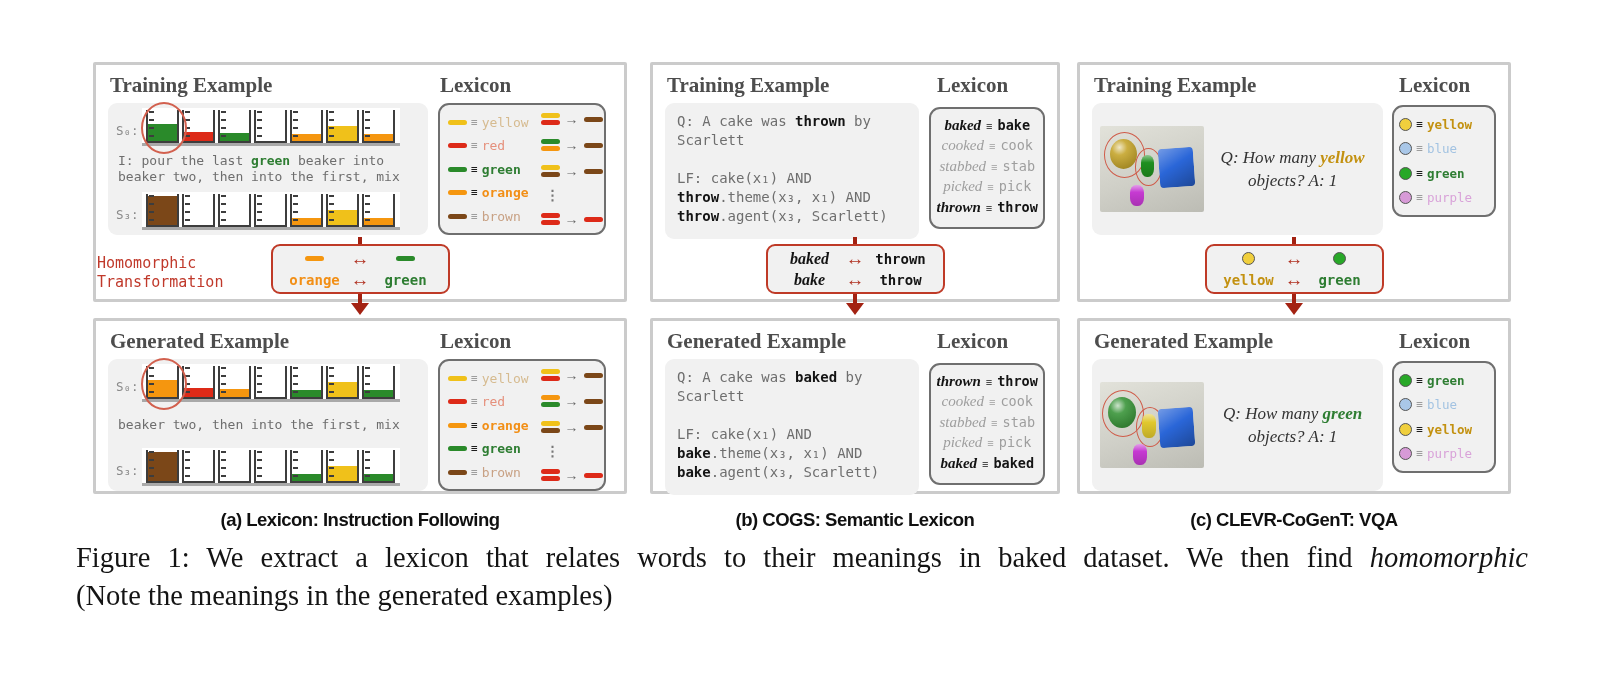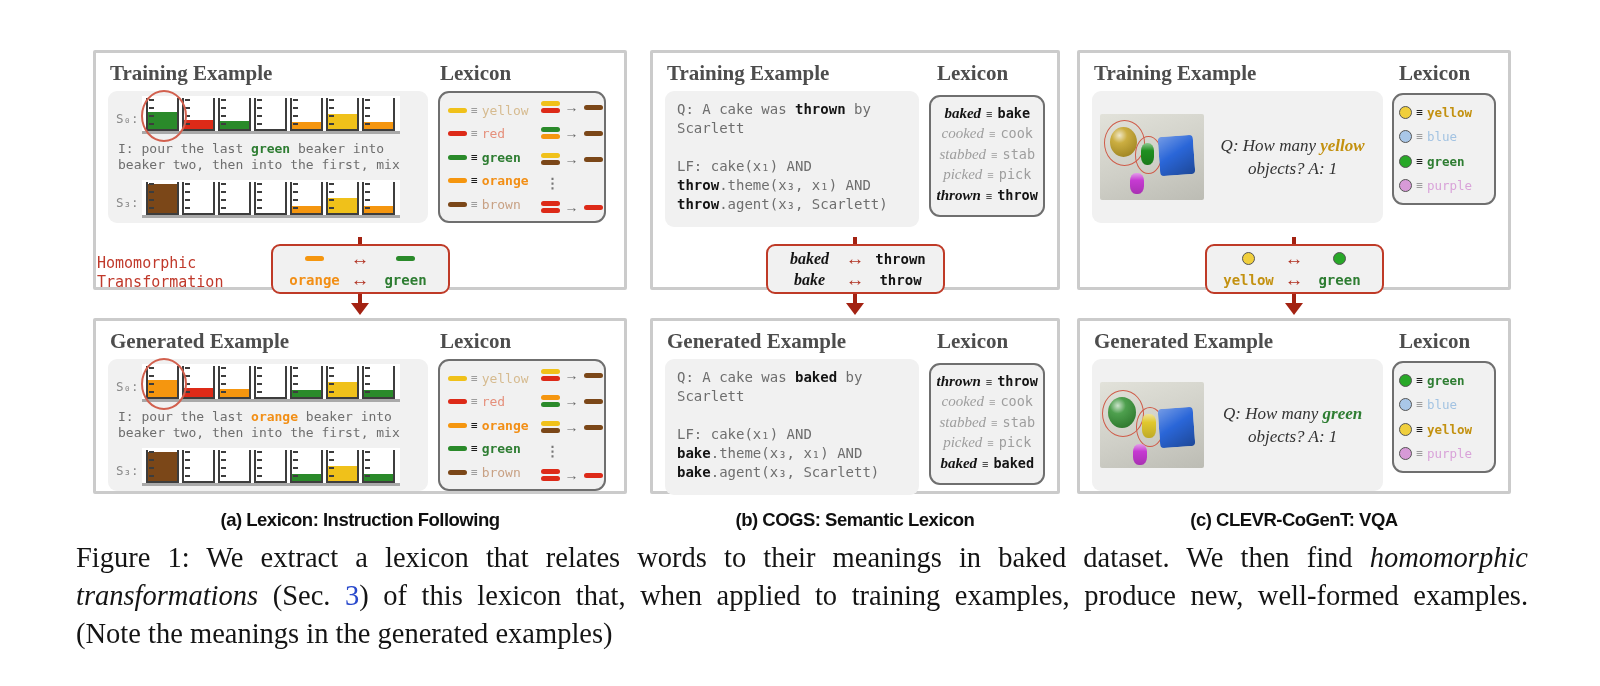--- a/index.html
+++ b/index.html
@@ -3,21 +3,21 @@
 <meta charset="utf-8">
 <style>
   html,body{margin:0;padding:0;background:#ffffff;}
   .page{position:relative;width:1600px;height:686px;background:#fff;overflow:hidden;
         font-family:"Liberation Sans",sans-serif;}
 
   
   .panel{position:absolute;top:50px;}
   .exbox{position:absolute;left:0;right:0;background:#fff;border:3px solid #cbcbcb;
          border-radius:2px;box-sizing:border-box;padding:7px 12px 8px;}
-  .exbox.training{top:0;height:240px;}
+  .exbox.training{top:12px;height:240px;}
   .exbox.generated{top:268px;height:176px;}
   .titles{display:flex;margin:1px 0 6px 2px;}
   .btitle{font-family:"Liberation Serif",serif;font-weight:bold;font-size:21px;
           color:#4d4d4d;margin:0;line-height:24px;}
   .content{display:flex;align-items:flex-start;}
 
   
   .card{background:#f1f1f1;border-radius:9px;box-sizing:border-box;}
   .lexbox{background:#f1f1f1;border:2px solid #6f6f6f;border-radius:11px;
           box-sizing:border-box;display:flex;align-items:stretch;}
@@ -361,21 +361,20 @@
                   </div>
                 </div>
                 <div class="bwrap">
                   <div class="beaker">
                     <div class="bfill" style="height: 22%; background: rgb(42, 138, 42);"></div>
                   </div>
                 </div>
               </div>
           </div>
           <div class="instr">
-            <div class="iline"><span class="g">I: pour the last </span><span class="w-orange-b">orange</span><span class="g"> beaker into</span></div>
             <div class="iline"><span class="g">beaker two, then into the first, mix</span></div>
           </div>
           <div class="brow-line">
             <span class="slabel">S₃:</span>
             <div class="brow">
                 <div class="bwrap">
                   <div class="beaker">
                     <div class="bfill" style="height: 94%; background: rgb(123, 71, 24);"></div>
                   </div>
                 </div>
@@ -716,17 +715,16 @@
             </div>
           </div>
       </div>
     </div>
 
     <div class="pcap">(c) CLEVR-CoGenT: VQA</div>
   </section>
 
   <div class="figcap">
     <div class="cline j"><span>Figure 1:  We extract a lexicon that relates words to their meanings in baked dataset. We then find </span><span class="cap-it">homomorphic</span></div>
-    <div class="cline j"><span class="cap-it">transformations</span><span> (Sec. </span><span class="cap-link">3</span><span>) of this lexicon that, when applied to training examples, produce new, well-formed examples.</span></div>
     <div class="cline"><span>(Note the meanings in the generated examples)</span></div>
   </div>
 
 </div>
 
 </body></html>

